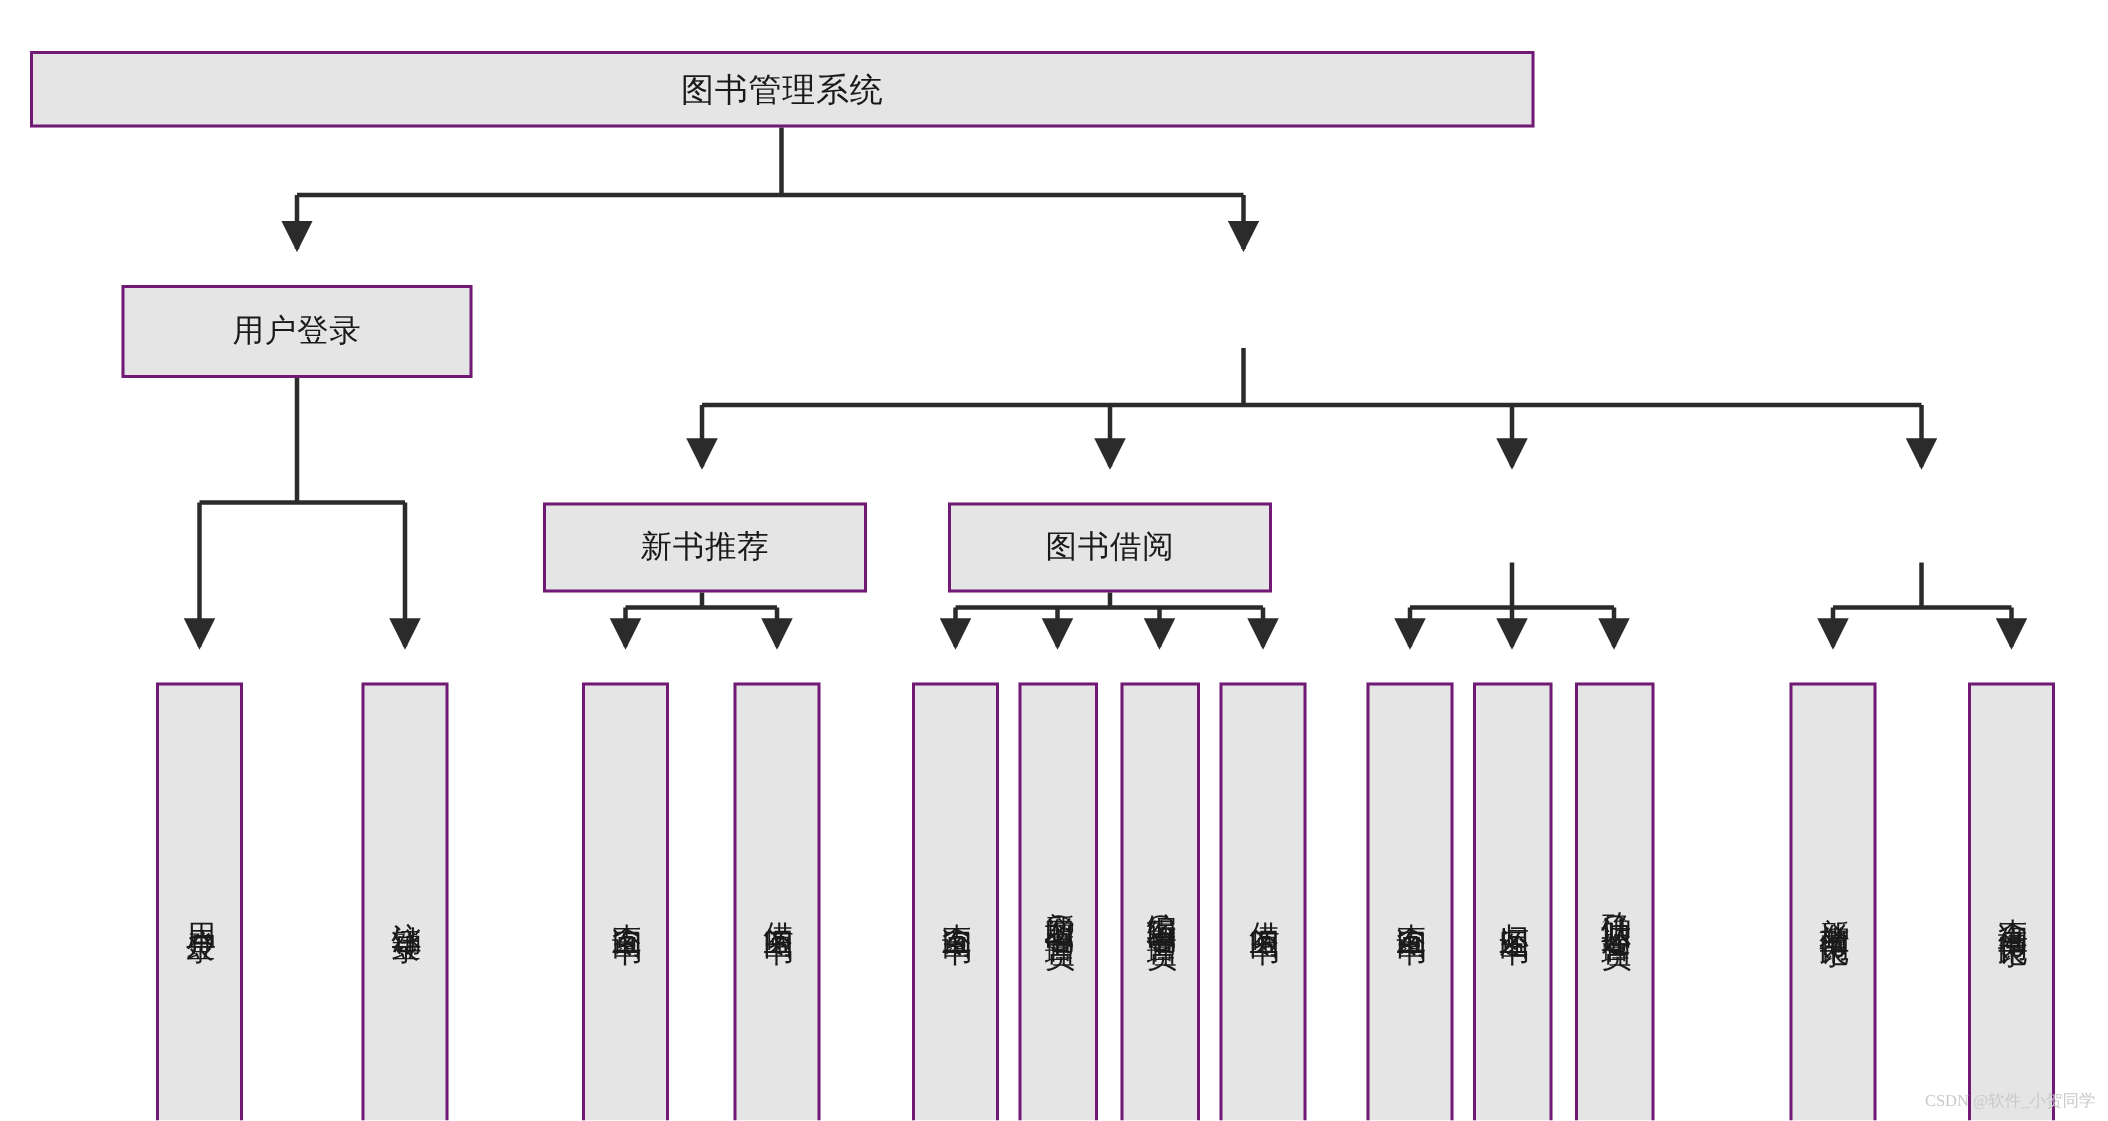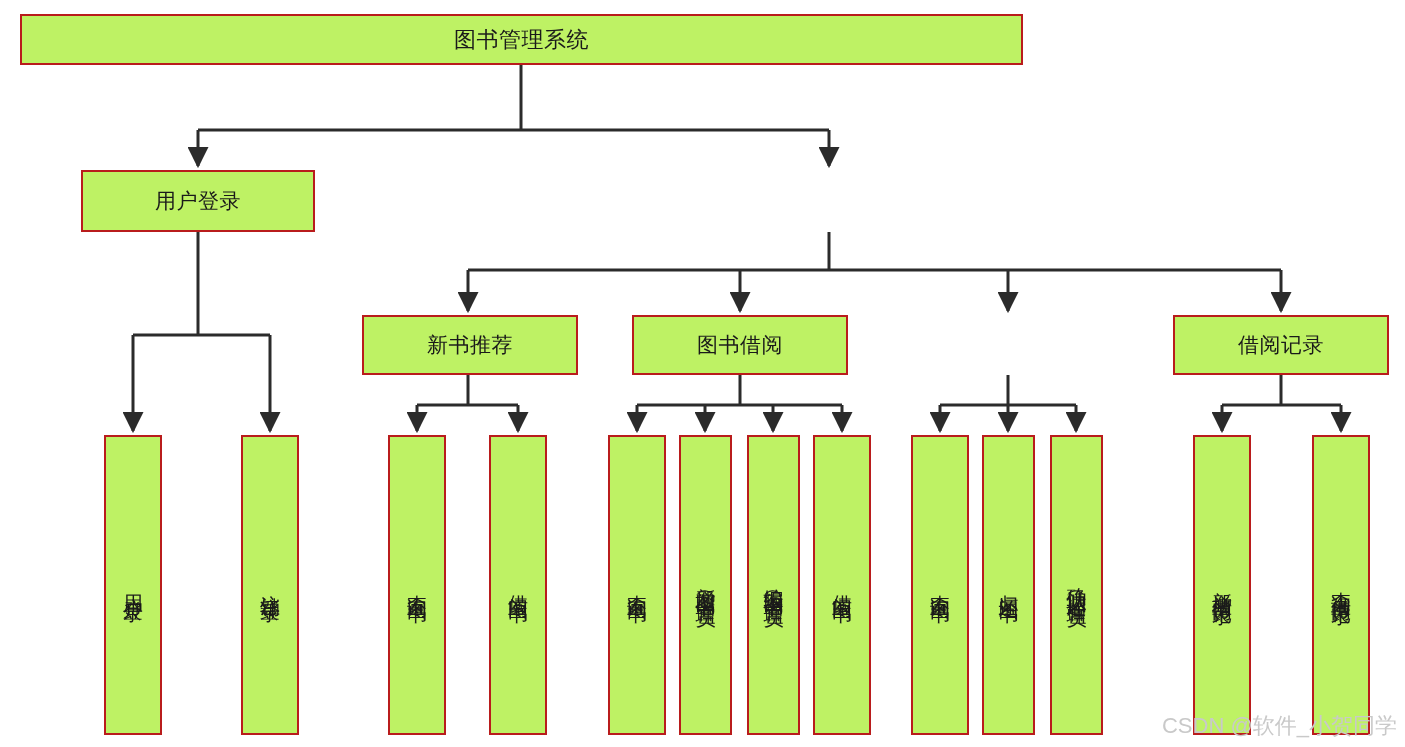--- a/index.html
+++ b/index.html
@@ -22,27 +22,28 @@
     position: absolute;
     left: 0;
     top: 0;
     width: 1405px;
     height: 747px;
     pointer-events: none;
   }
   .node {
     position: absolute;
     box-sizing: border-box;
-    background: #bef264;
-    border: 2px solid #b91c1c;
+    background: #e5e5e5;
+    border: 2px solid #701a75;
     display: flex;
     align-items: center;
     justify-content: center;
     color: #1a1a1a;
     z-index: 3;
+    margin-top: 20px;
   }
   .node-label {
     display: block;
     text-align: center;
     line-height: 1.18;
     letter-spacing: 0.5px;
   }
   
   .node.horiz .node-label {
     font-size: 21px;
@@ -62,24 +63,25 @@
     text-orientation: upright;
     font-size: 20px;
     line-height: 1.05;
     letter-spacing: 3px;
     white-space: nowrap;
   }
   .watermark {
     position: absolute;
     right: 8px;
     bottom: 6px;
-    font-size: 22px;
+    font-size: 11px;
     color: #c9c9c9;
     white-space: nowrap;
     z-index: 6;
+    font-family: Liberation Serif, serif;
   }
 </style>
 </head>
 <body>
 
 <div id="canvas">
 
   <svg id="wires" viewBox="0 0 1405 747" xmlns="http://www.w3.org/2000/svg">
     <defs>
       <marker id="arrow" viewBox="0 0 10 10" refX="9" refY="5" markerWidth="7" markerHeight="7" orient="auto-start-reverse">
@@ -137,23 +139,20 @@
   <div class="node horiz" style="left:81px; top:170px; width:234px; height:62px;">
     <span class="node-label">用户登录</span>
   </div>
 
   <div class="node horiz" style="left:362px; top:315px; width:216px; height:60px;">
     <span class="node-label">新书推荐</span>
   </div>
   <div class="node horiz" style="left:632px; top:315px; width:216px; height:60px;">
     <span class="node-label">图书借阅</span>
   </div>
-  <div class="node horiz" style="left:1173px; top:315px; width:216px; height:60px;">
-    <span class="node-label">借阅记录</span>
-  </div>
 
   <div class="node vert" style="left:104px; top:435px; width:58px; height:300px;">
     <span class="node-label">用户登录</span>
   </div>
   <div class="node vert" style="left:241px; top:435px; width:58px; height:300px;">
     <span class="node-label">注销登录</span>
   </div>
 
   <div class="node vert" style="left:388px; top:435px; width:58px; height:300px;">
     <span class="node-label">查询图书</span>

